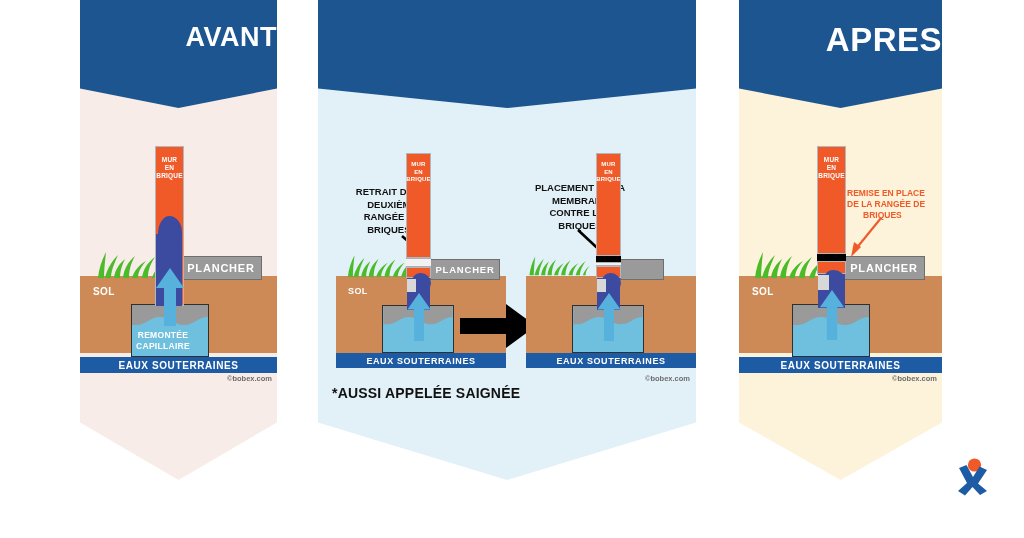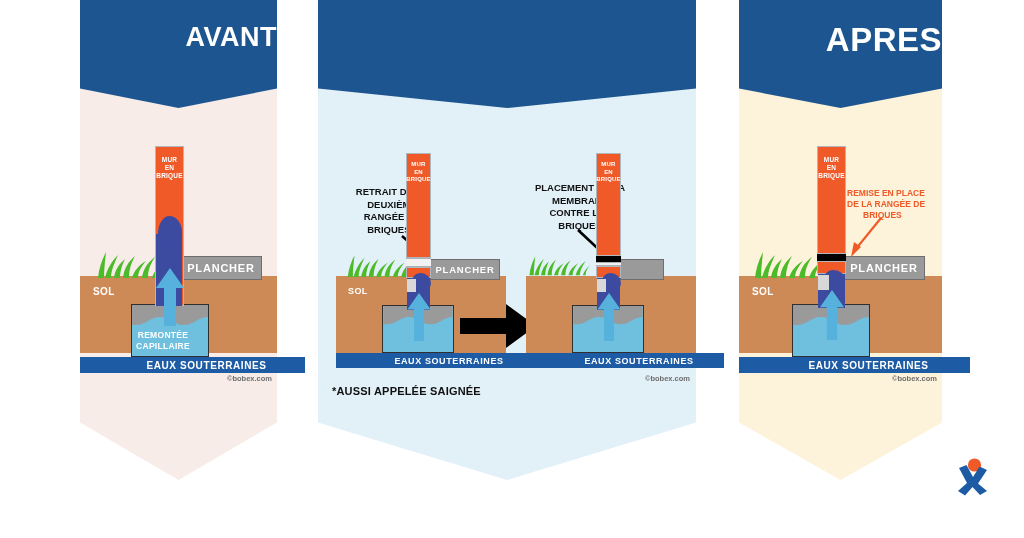--- a/index.html
+++ b/index.html
@@ -34,21 +34,21 @@
 
   
   .scene{position:absolute;}
   .soil{position:absolute;left:0;background:#cd8a56;}
   .soil-label{
     position:absolute;color:#ffffff;font-weight:bold;
     letter-spacing:.4px;
   }
   .water-band{
     position:absolute;left:0;background:#1d5ca4;
-    display:flex;align-items:center;justify-content:center;padding-left:28px;
+    display:flex;align-items:center;justify-content:center;
   }
   .water-band span{
     color:#ffffff;font-weight:bold;letter-spacing:.6px;
   }
   .credit{position:absolute;color:#6d6d6d;font-weight:bold;text-align:right;}
 
   
   .wall{position:absolute;background:#ef5a28;border:1px solid #b0b7bd;box-sizing:border-box;}
   .wall-label{
     position:absolute;width:100%;text-align:center;color:#ffffff;
@@ -280,21 +280,21 @@
         <path d="M15 0 L29 20 L21 20 L21 58 L9 58 L9 20 L1 20 Z" fill="#56b2dc"></path>
       </svg>
 
       <div class="water-band" style="top:110px;width:170px;height:15px;">
         <span style="font-size:9px;">EAUX SOUTERRAINES</span>
       </div>
     </div>
 
     <div class="credit" style="left:0;top:374px;width:372px;font-size:7.5px;">©bobex.com</div>
 
-    <div class="footnote" style="left:14px;top:385px;font-size:11px;">*AUSSI APPELÉE SAIGNÉE</div>
+    <div class="footnote" style="left:14px;top:385px;font-size:14px;">*AUSSI APPELÉE SAIGNÉE</div>
   </div>
 
   <div class="panel" style="left:739px;width:203px;height:480px;">
     <div class="panel-body" style="height:480px;background:#fdf2da;"></div>
     <div class="panel-head" style="height:108px;padding-top:22px;">
       <div class="panel-title" style="font-size:33px;">APRES</div>
     </div>
 
     <div class="scene" style="left:0;top:108px;width:203px;height:265px;">
 

